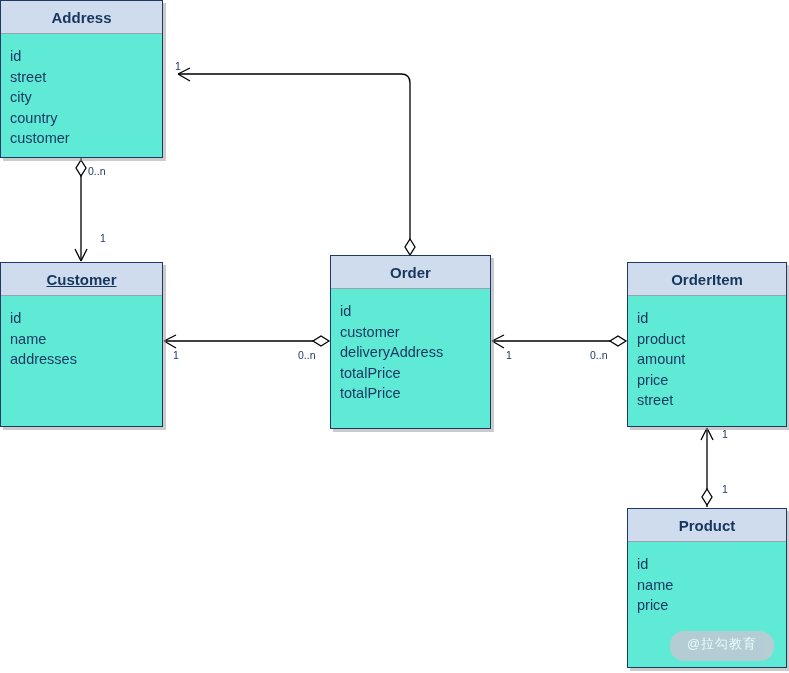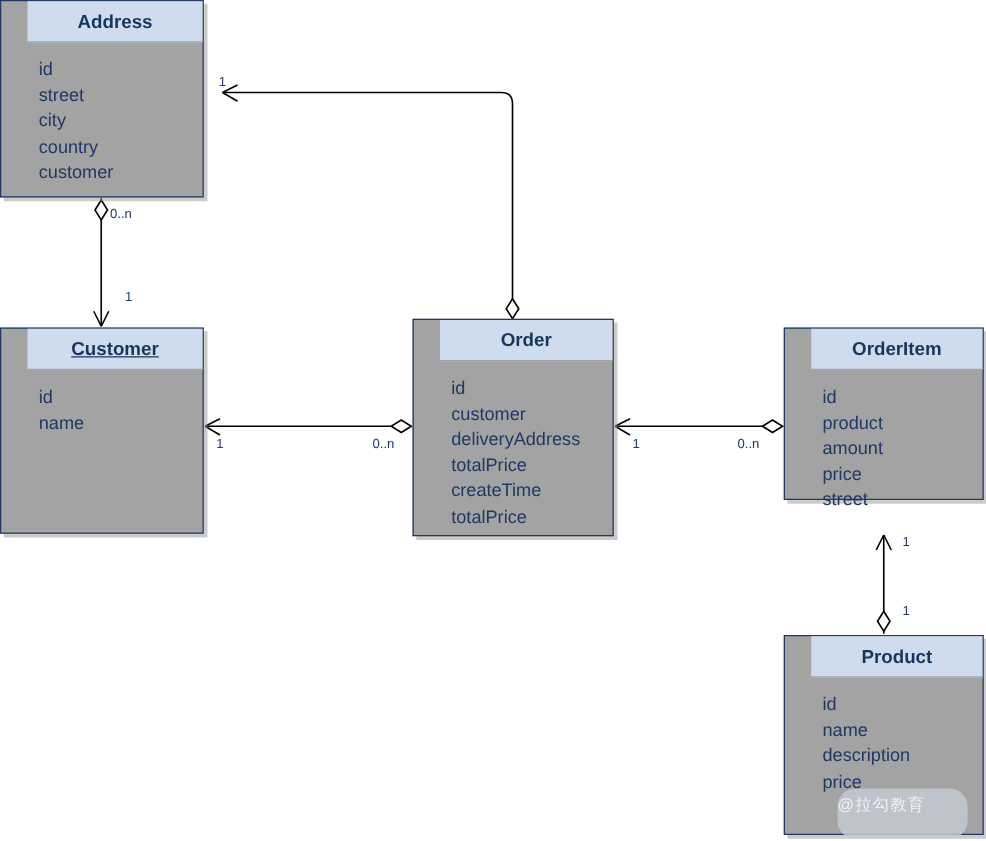--- a/index.html
+++ b/index.html
@@ -24,23 +24,22 @@
     position: absolute;
     left: 0; top: 0;
     width: 789px;
     height: 673px;
     pointer-events: none;
   }
   .uml-class {
     position: absolute;
     box-sizing: border-box;
     border: 1.5px solid #1f3864;
-    background: #a3a3a3;
+    background: #5eead4;
     box-shadow: 3px 3px 0 0 rgba(160,160,160,0.55);
-    padding-left: 21px;
   }
   .uml-class-header {
     box-sizing: border-box;
     height: 33px;
     line-height: 33px;
     text-align: center;
     font-weight: bold;
     font-size: 15px;
     color: #17365d;
     border-bottom: 1.5px solid #9aa3ad;
@@ -67,23 +66,23 @@
     font-size: 10.5px;
     color: #1f3864;
     white-space: nowrap;
   }
   .watermark {
     position: absolute;
     background: #c3c9d4;
     border-radius: 14px;
     color: #ffffff;
     font-size: 13px;
-    text-align: left;
+    text-align: center;
     line-height: 26px;
-    height: 40px;
+    height: 30px;
     letter-spacing: 1px;
     opacity: 0.85;
   }
 </style>
 </head>
 <body>
 
 <div id="diagram-canvas">
 
   <svg id="edge-layer" width="789" height="673" viewBox="0 0 789 673">
@@ -133,58 +132,57 @@
     </ul>
   </div>
 
   <div class="uml-class" style="left:0px; top:262px; width:163px; height:165px;">
     <div class="uml-class-header underlined">
       <span class="title-text">Customer</span>
     </div>
     <ul class="uml-attrs">
       <li>id</li>
       <li>name</li>
+      <li>addresses</li>
     </ul>
   </div>
 
   <div class="uml-class" style="left:330px; top:255px; width:161px; height:174px;">
     <div class="uml-class-header">
       <span class="title-text">Order</span>
     </div>
     <ul class="uml-attrs">
       <li>id</li>
       <li>customer</li>
       <li>deliveryAddress</li>
       <li>totalPrice</li>
-      <li>createTime</li>
       <li>totalPrice</li>
     </ul>
   </div>
 
-  <div class="uml-class" style="left:627px; top:262px; width:160px; height:138px;">
+  <div class="uml-class" style="left:627px; top:262px; width:160px; height:165px;">
     <div class="uml-class-header">
       <span class="title-text">OrderItem</span>
     </div>
     <ul class="uml-attrs">
       <li>id</li>
       <li>product</li>
       <li>amount</li>
       <li>price</li>
       <li>street</li>
     </ul>
   </div>
 
   <div class="uml-class" style="left:627px; top:508px; width:160px; height:160px;">
     <div class="uml-class-header">
       <span class="title-text">Product</span>
     </div>
     <ul class="uml-attrs">
       <li>id</li>
       <li>name</li>
-      <li>description</li>
       <li>price</li>
     </ul>
   </div>
 
   <span class="edge-label" style="left:175px; top:60px;">1</span>
 
   <span class="edge-label" style="left:88px; top:165px;">0..n</span>
 
   <span class="edge-label" style="left:100px; top:232px;">1</span>
 

